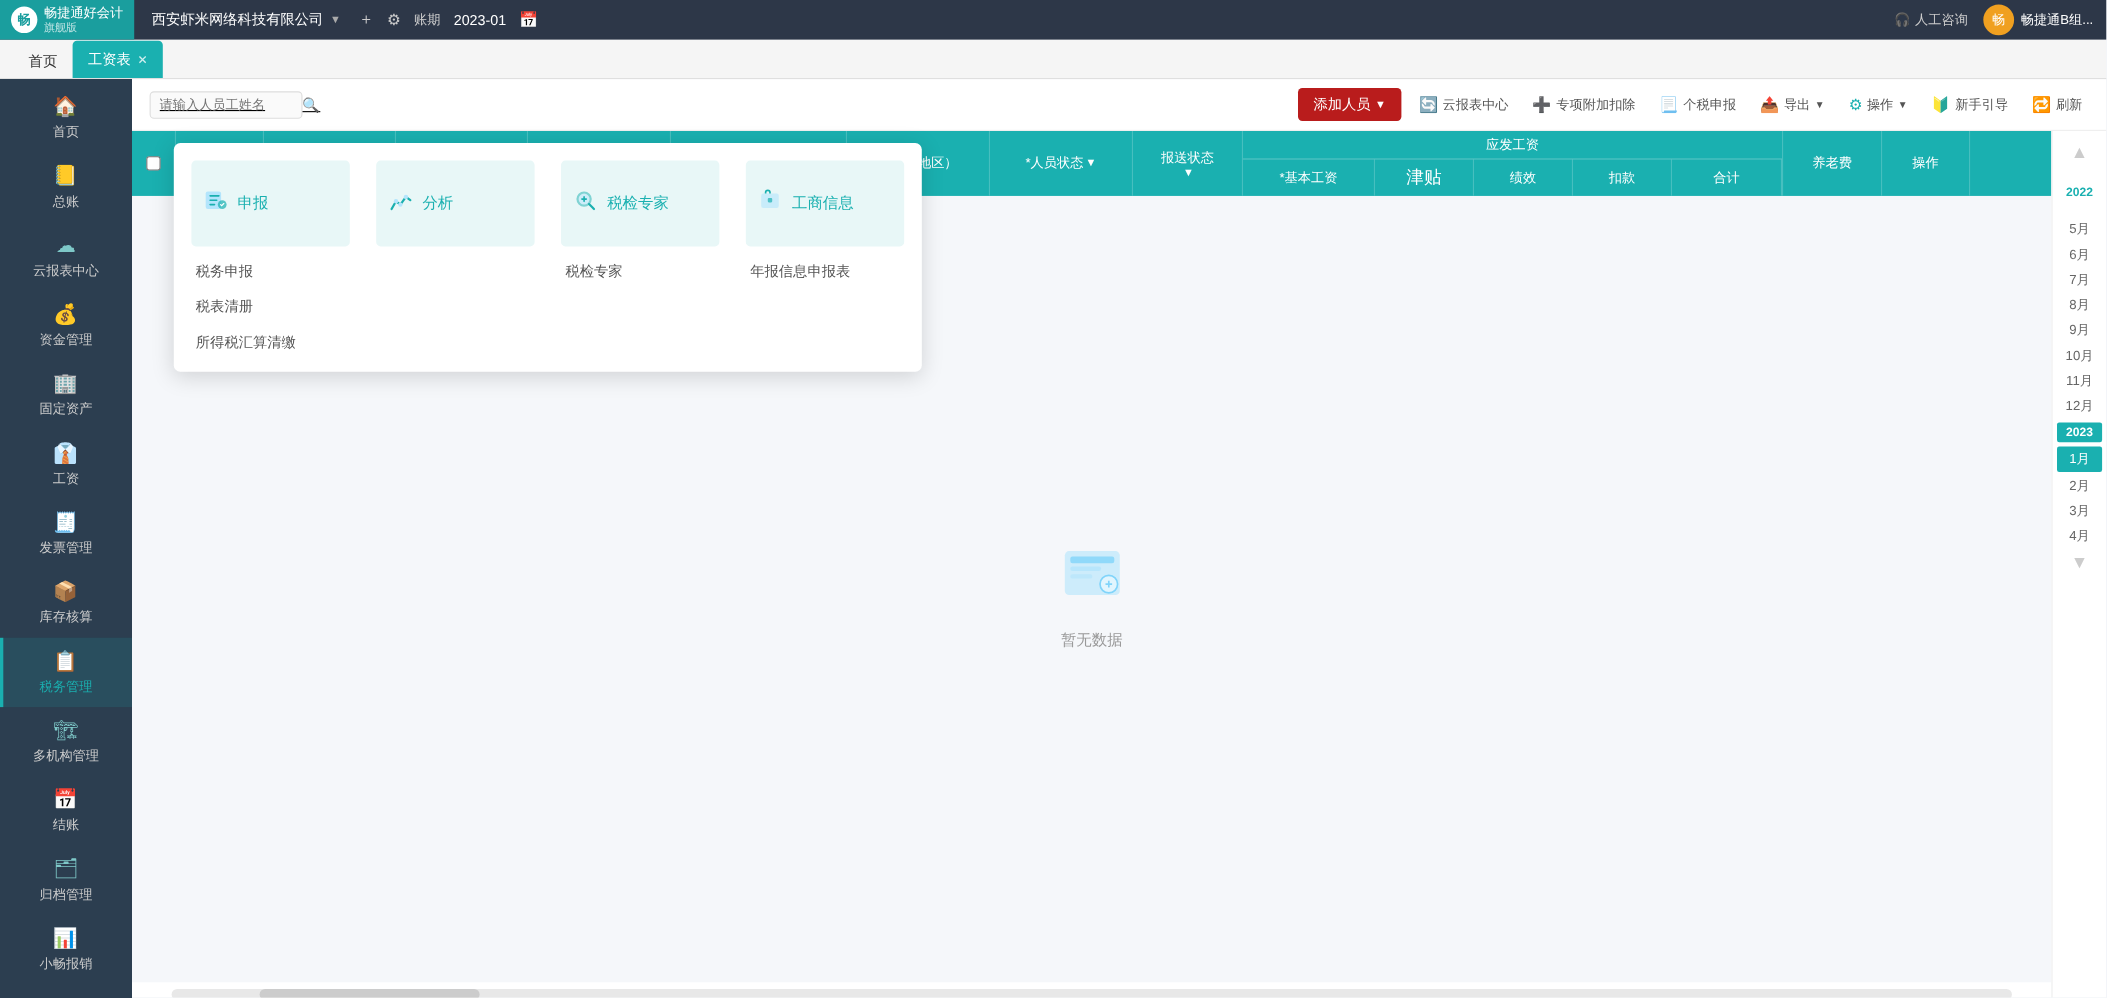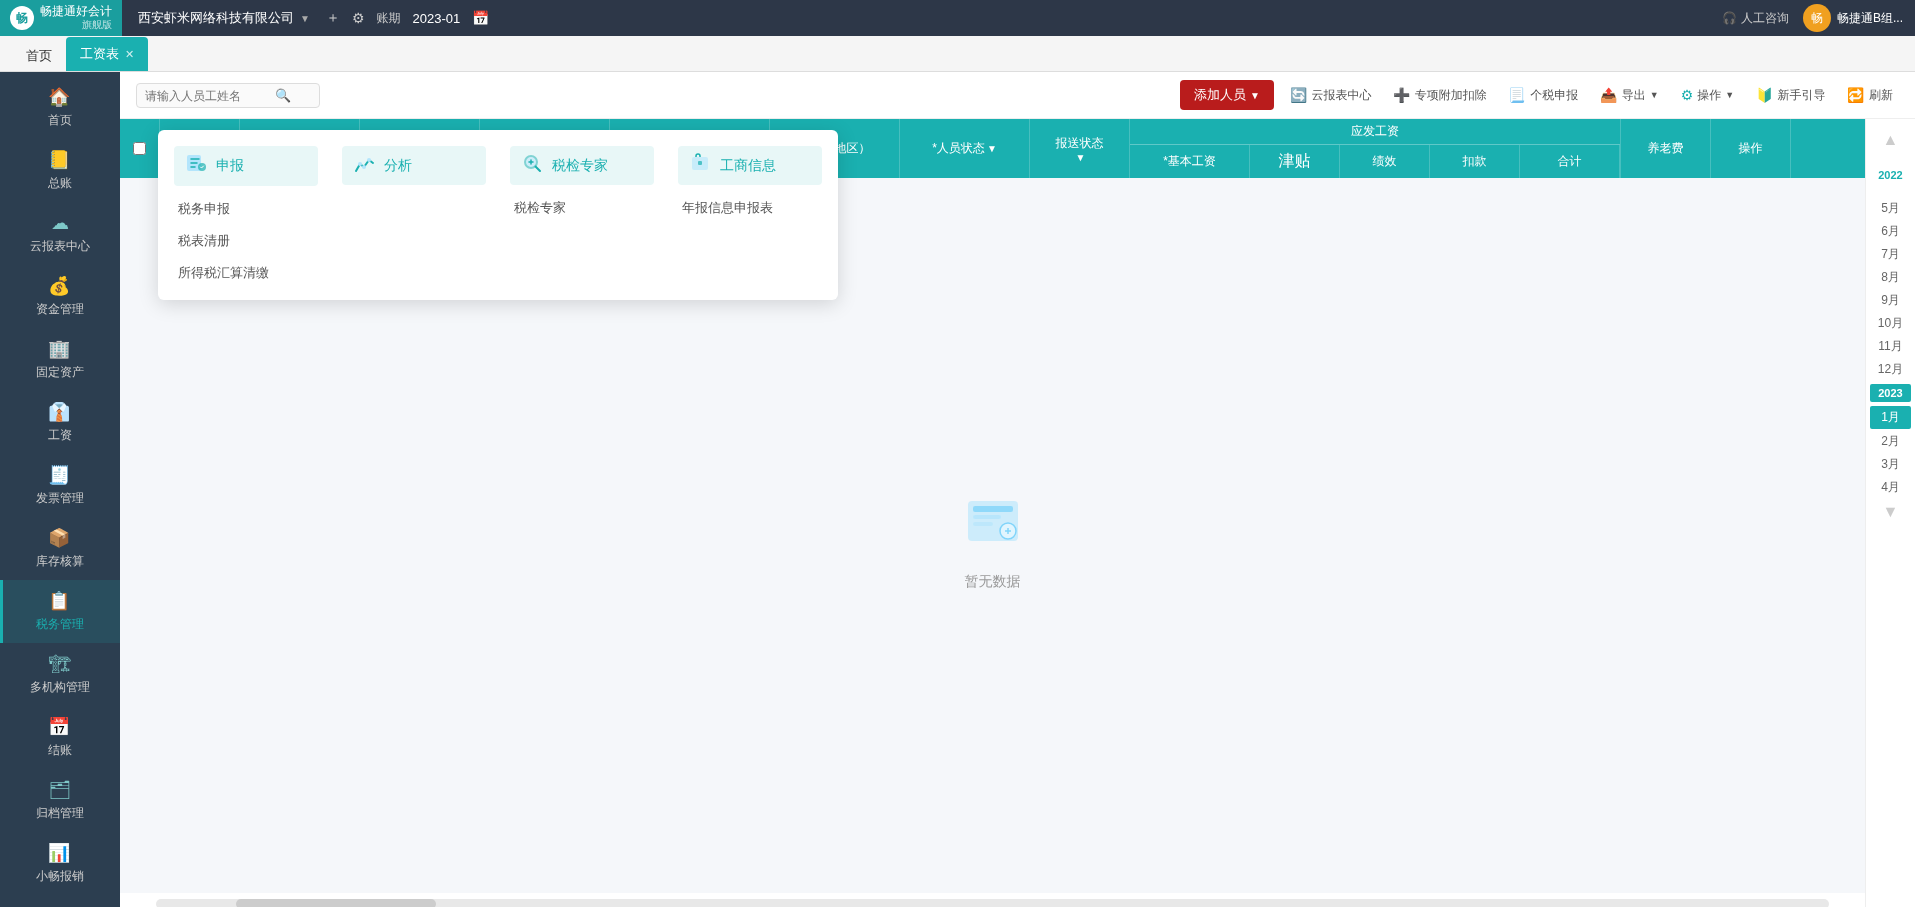--- a/index.html
+++ b/index.html
@@ -15,21 +15,21 @@
       display: flex; align-items: center; gap: 6px;
       background: #1a9e9e; padding: 0 10px; height: 100%; margin-left: -12px;
       min-width: 120px;
     }
     .logo-icon {
       width: 24px; height: 24px; background: white; border-radius: 50%;
       display: flex; align-items: center; justify-content: center;
       color: #1a9e9e; font-size: 12px; font-weight: bold;
     }
     .logo-text { color: white; font-size: 12px; line-height: 1.2; }
-    .logo-sub { color: rgba(255,255,255,0.7); font-size: 10px; text-align: right; }
+    .logo-sub { color: rgba(255,255,255,0.7); font-size: 10px; }
     .company-selector {
       display: flex; align-items: center; gap: 6px; margin-left: 16px;
       color: white; cursor: pointer; font-size: 13px;
     }
     .company-selector .arrow { color: #aaa; font-size: 10px; }
     .header-actions {
       display: flex; align-items: center; gap: 12px; margin-left: 16px;
     }
     .header-actions .btn-icon {
       color: #ccc; cursor: pointer; font-size: 14px;
@@ -87,22 +87,22 @@
     .main-panel {
       flex: 1; display: flex; flex-direction: column; overflow: hidden; background: #f5f7fa;
     }
 
     
     .toolbar {
       background: white; padding: 8px 16px; display: flex; align-items: center; gap: 10px;
       border-bottom: 1px solid #eee;
     }
     .search-input-wrap {
-      display: flex; align-items: flex-end; border: 1px solid #ddd; border-radius: 4px;
-      padding: 4px 8px; background: #fafafa; width: 184px;
+      display: flex; align-items: flex-start; border: 1px solid #ddd; border-radius: 4px;
+      padding: 4px 8px; background: #fafafa; width: 139px; text-decoration: underline;
     }
     .search-input-wrap input {
       border: none; outline: none; background: transparent; font-size: 12px; width: 130px; color: #666;
     }
     .search-icon { color: #aaa; font-size: 13px; }
     .toolbar-spacer { flex: 1; }
     .btn-add-person {
       background: #b91c1c; color: white; border: none; border-radius: 4px;
       padding: 6px 14px; font-size: 13px; cursor: pointer; display: flex; align-items: center; gap: 4px;
     }
@@ -117,21 +117,21 @@
     .col-no { width: 80px; }
     .dropdown-menu {
       position: absolute; left: 20px; top: 0;
       background: white; border-radius: 6px; box-shadow: 0 4px 20px rgba(0,0,0,0.15);
       width: 680px; padding: 0; overflow: hidden; z-index: 200;
     }
     .dropdown-sections { display: flex; padding: 16px; gap: 24px; }
     .dropdown-section { flex: 1; min-width: 140px; }
     .section-header {
       display: flex; align-items: center; gap: 8px; margin-bottom: 12px;
-      padding: 5px 10px; background: #e8f7f7; border-radius: 4px; color: #1ab0b0;
+      padding: 24px 10px; background: #e8f7f7; border-radius: 4px; color: #1ab0b0;
     }
     .section-icon { font-size: 20px; }
     .section-title { font-size: 14px; font-weight: 500; color: #1ab0b0; }
     .section-items { display: flex; flex-direction: column; gap: 10px; padding-left: 4px; }
     .section-item { color: #555; font-size: 13px; cursor: pointer; padding: 2px 0; }
 
     
     .empty-state {
       display: flex; flex-direction: column; align-items: center; justify-content: center;
       flex: 1; gap: 12px;

